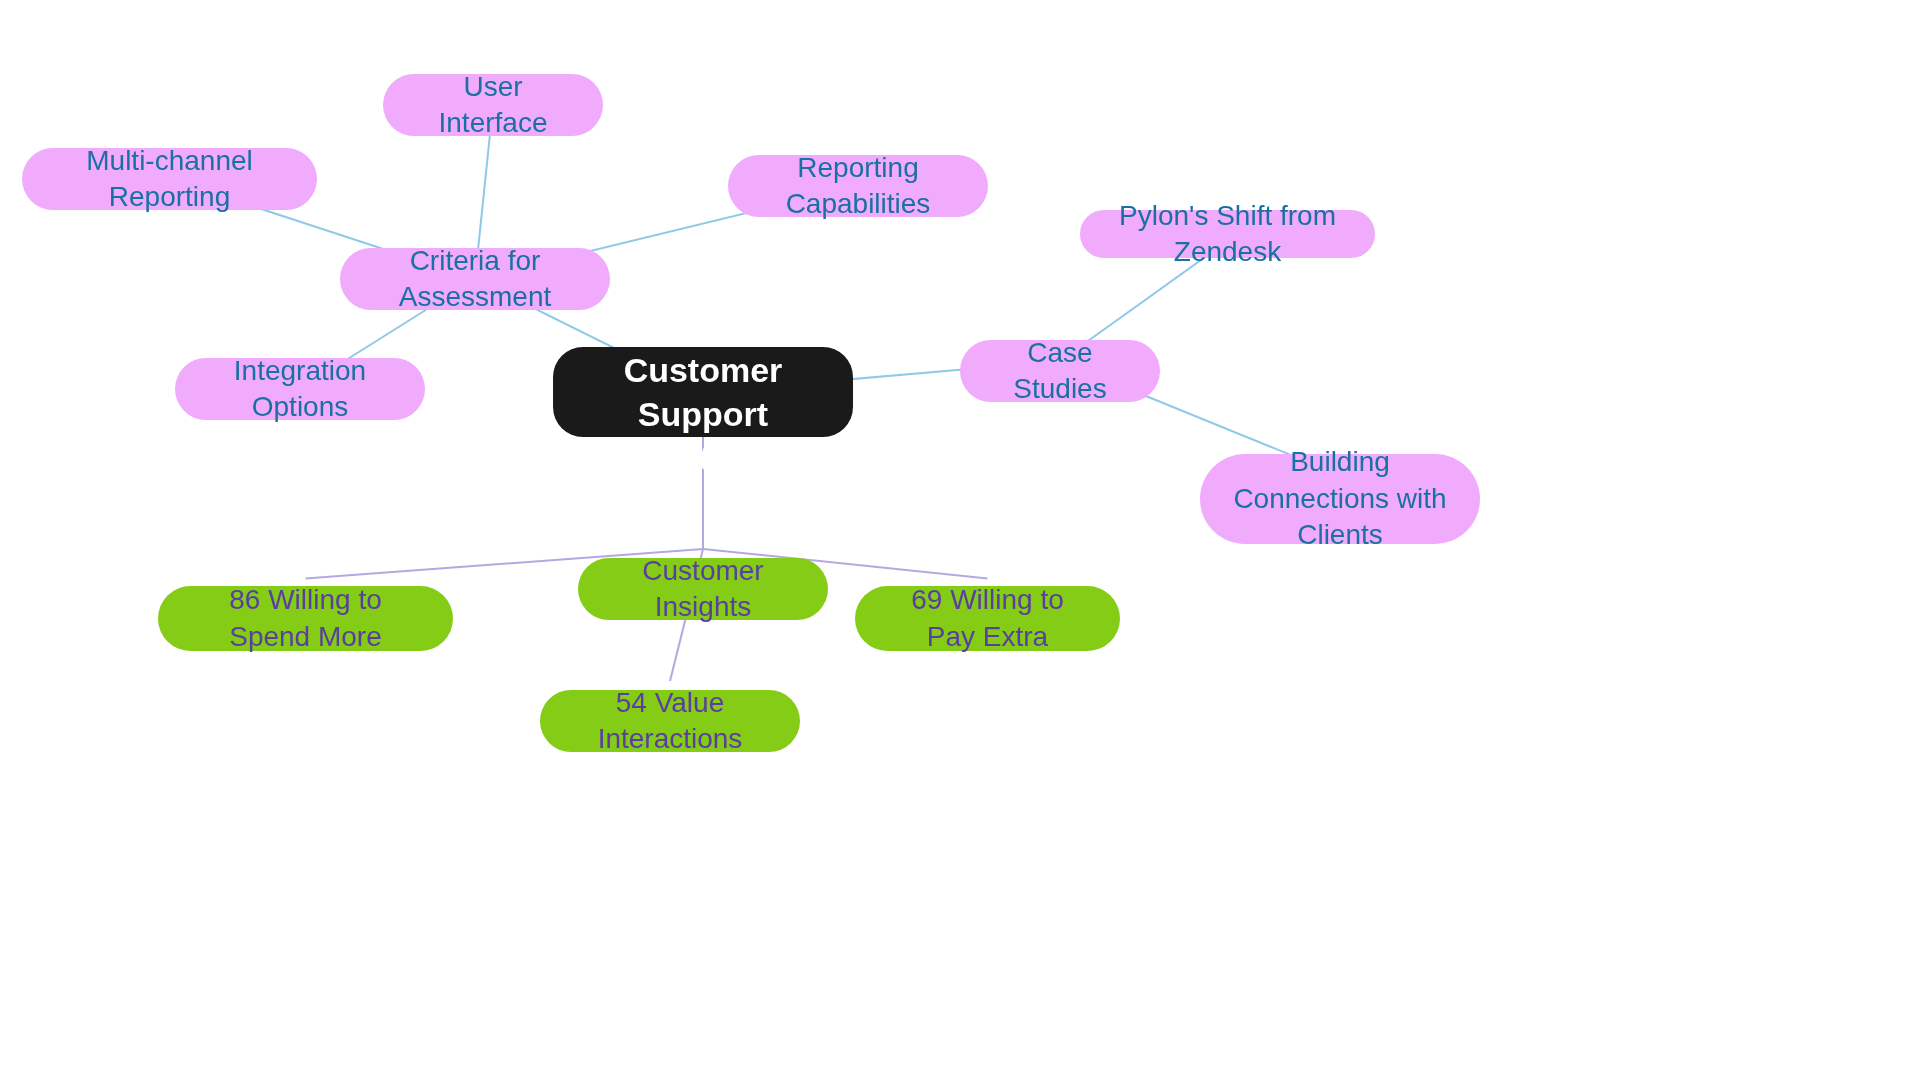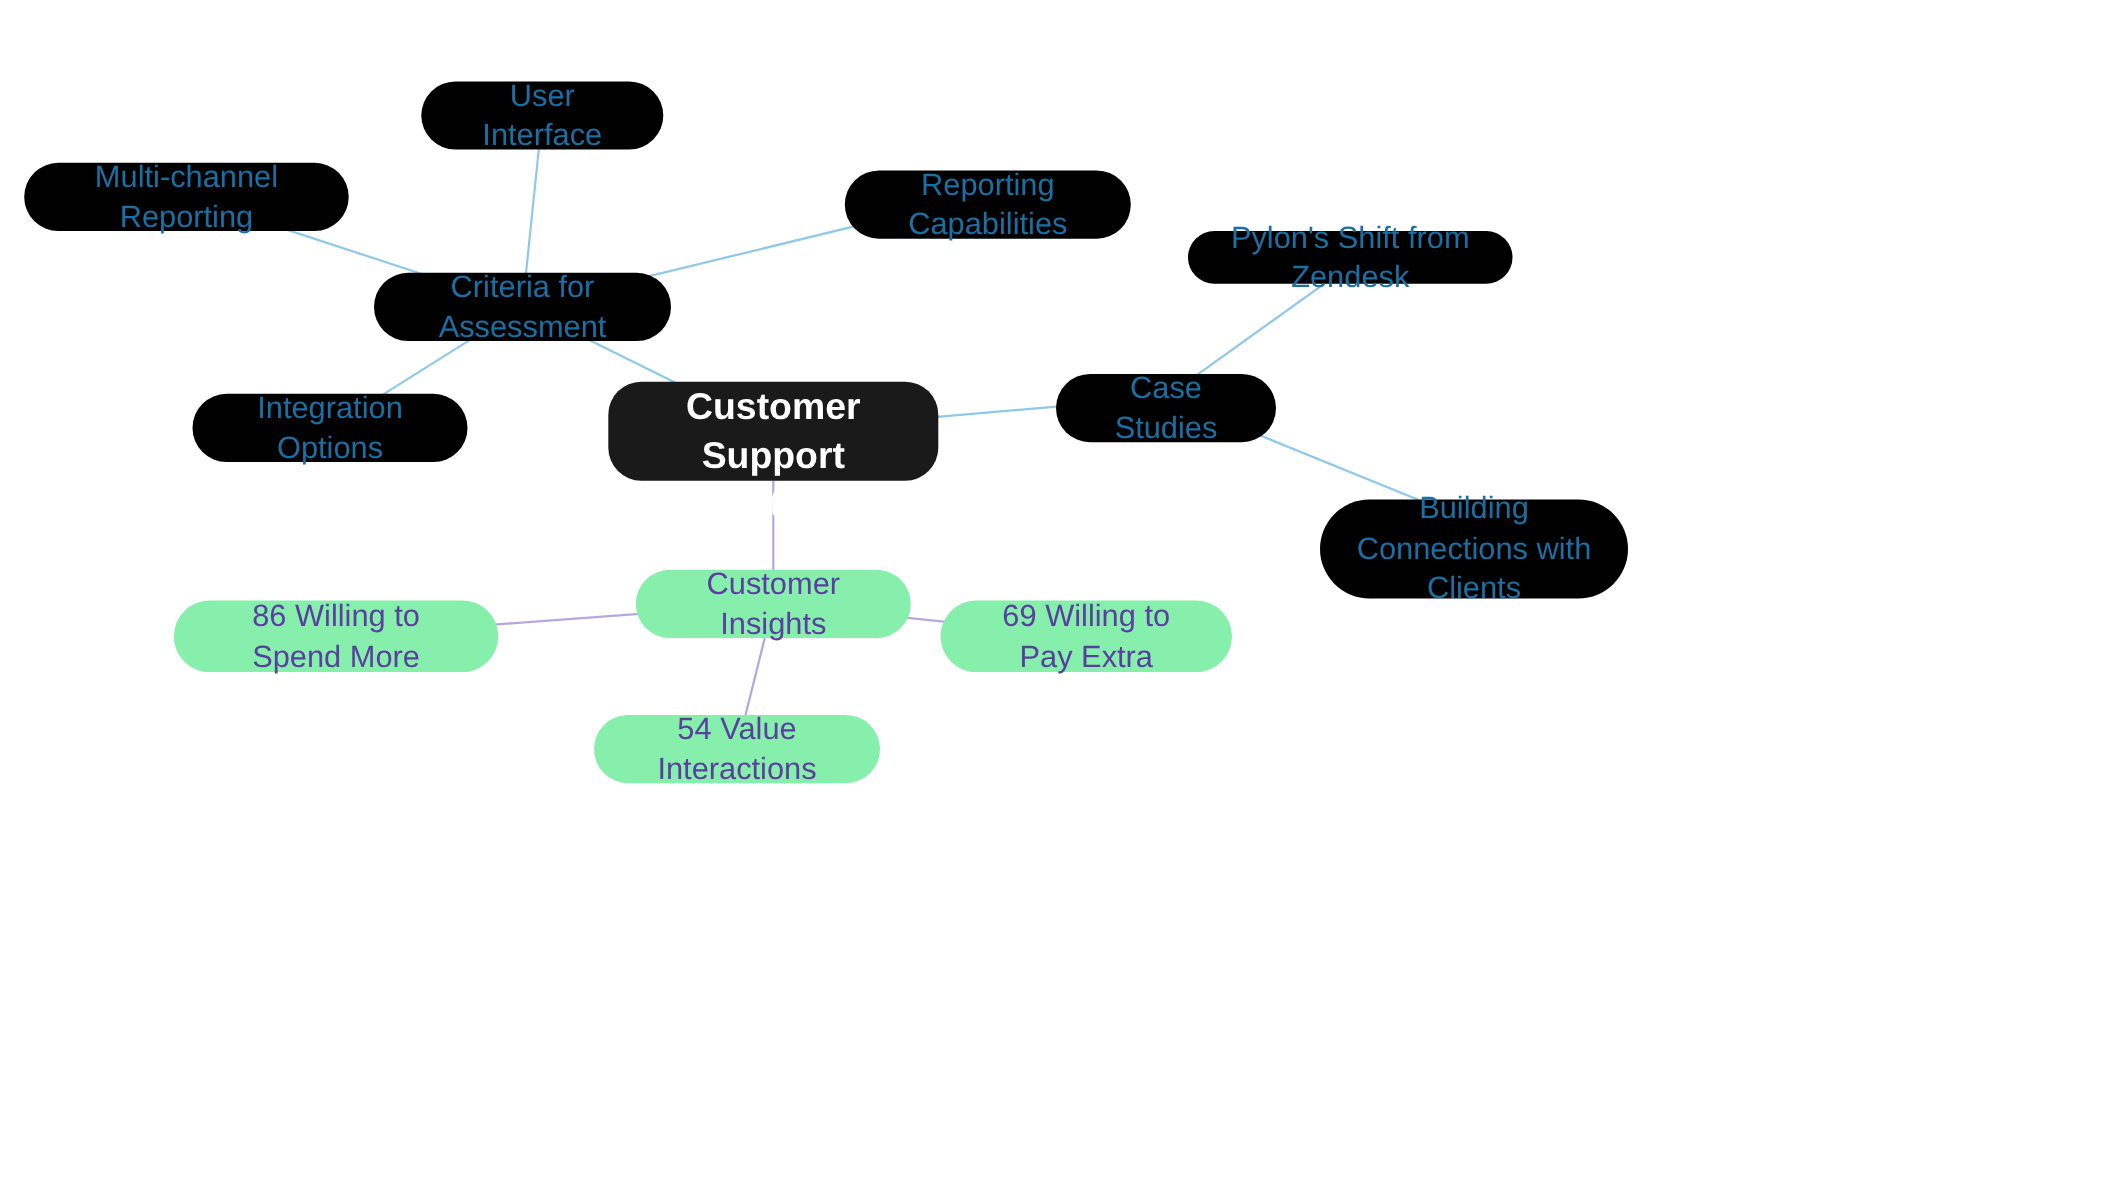--- a/index.html
+++ b/index.html
@@ -24,28 +24,29 @@
       display: flex;
       align-items: center;
       justify-content: center;
       text-align: center;
       font-size: 28px;
       font-weight: 500;
       line-height: 1.3;
       padding: 18px 32px;
     }
     .node-blue {
-      background: #000000;
+      background: #f0abfc;
       color: #1a6fa3;
       border: none;
     }
     .node-purple {
-      background: #86efac;
+      background: #84cc16;
       color: #5a3fa0;
       border: none;
+      margin-top: 40px;
     }
     .node-center {
       background: #1a1a1a;
       color: #ffffff;
       font-size: 34px;
       font-weight: 600;
       border-radius: 30px;
       padding: 28px 50px;
     }
   </style>
@@ -78,21 +79,21 @@
 </div>
 
 <div class="node node-blue" style="left: 22px; top: 148px; width: 295px; height: 62px;">
   <span>Multi-channel Reporting</span>
 </div>
 
 <div class="node node-blue" style="left: 340px; top: 248px; width: 270px; height: 62px;">
   <span>Criteria for Assessment</span>
 </div>
 
-<div class="node node-blue" style="left: 768px; top: 155px; width: 260px; height: 62px;">
+<div class="node node-blue" style="left: 728px; top: 155px; width: 260px; height: 62px;">
   <span>Reporting Capabilities</span>
 </div>
 
 <div class="node node-blue" style="left: 175px; top: 358px; width: 250px; height: 62px;">
   <span>Integration Options</span>
 </div>
 
 <div class="node node-blue" style="left: 960px; top: 330px; width: 200px; height: 62px; margin-top: 10px;">
   <span>Case Studies</span>
 </div>

